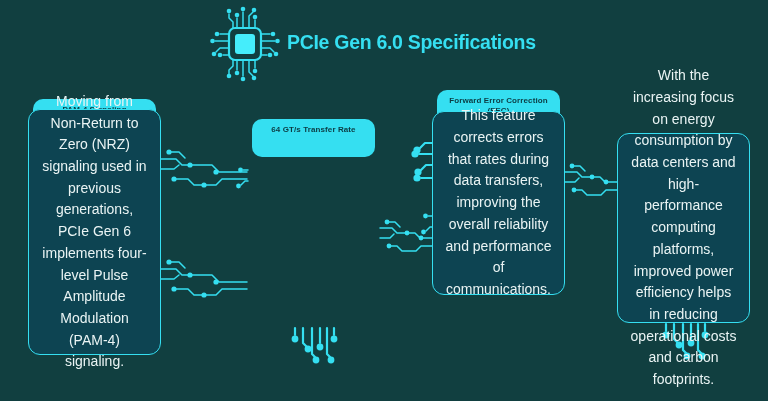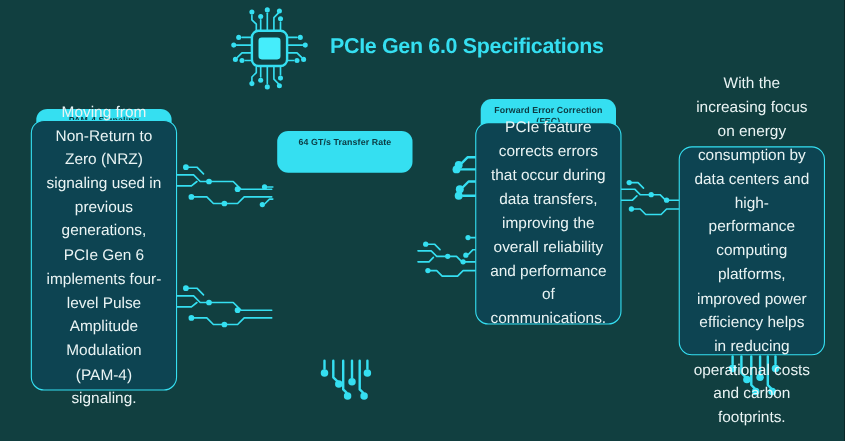--- a/index.html
+++ b/index.html
@@ -8,21 +8,21 @@
   }
   html,body{margin:0;padding:0;background:#000;}
   #stage{
     position:relative;width:768px;height:401px;overflow:hidden;
     background:var(--bg);
     font-family:"Liberation Sans","DejaVu Sans",sans-serif;
   }
   
   #chip-icon{position:absolute;left:210px;top:4px;width:70px;height:80px;}
   #page-title{
-    position:absolute;left:300px;top:31px;width:270px;
+    position:absolute;left:287px;top:31px;width:270px;
     color:var(--accent);font-size:19.5px;font-weight:bold;letter-spacing:-0.3px;
     white-space:nowrap;
   }
   
   #circuits{position:absolute;left:0;top:0;width:768px;height:401px;z-index:0;}
   .tr{fill:none;stroke:var(--accent);stroke-width:1.5;stroke-linejoin:round;stroke-linecap:round;}
   .tr2{fill:none;stroke:var(--accent);stroke-width:2.2;stroke-linejoin:round;stroke-linecap:round;}
   .dt{fill:var(--accent);stroke:none;}
   
   .card{position:absolute;width:133px;z-index:1;}
@@ -186,21 +186,21 @@
     <div class="pill">
       <span>64 GT/s Transfer Rate</span>
     </div>
   </div>
 
   <div class="card" id="card-3">
     <div class="pill">
       <span>Forward Error Correction (FEC)</span>
     </div>
     <div class="cardbody">
-      <p>PCIe feature corrects errors that occur during data transfers, improving the overall reliability and performance of communications.</p>
+      <p>This feature corrects errors that rates during data transfers, improving the overall reliability and performance of communications.</p>
     </div>
   </div>
 
   <div class="card" id="card-4">
     <div class="cardbody">
       <p>With the increasing focus on energy consumption by data centers and high-performance computing platforms, improved power efficiency helps in reducing operational costs and carbon footprints.</p>
     </div>
   </div>
 
 </div>

